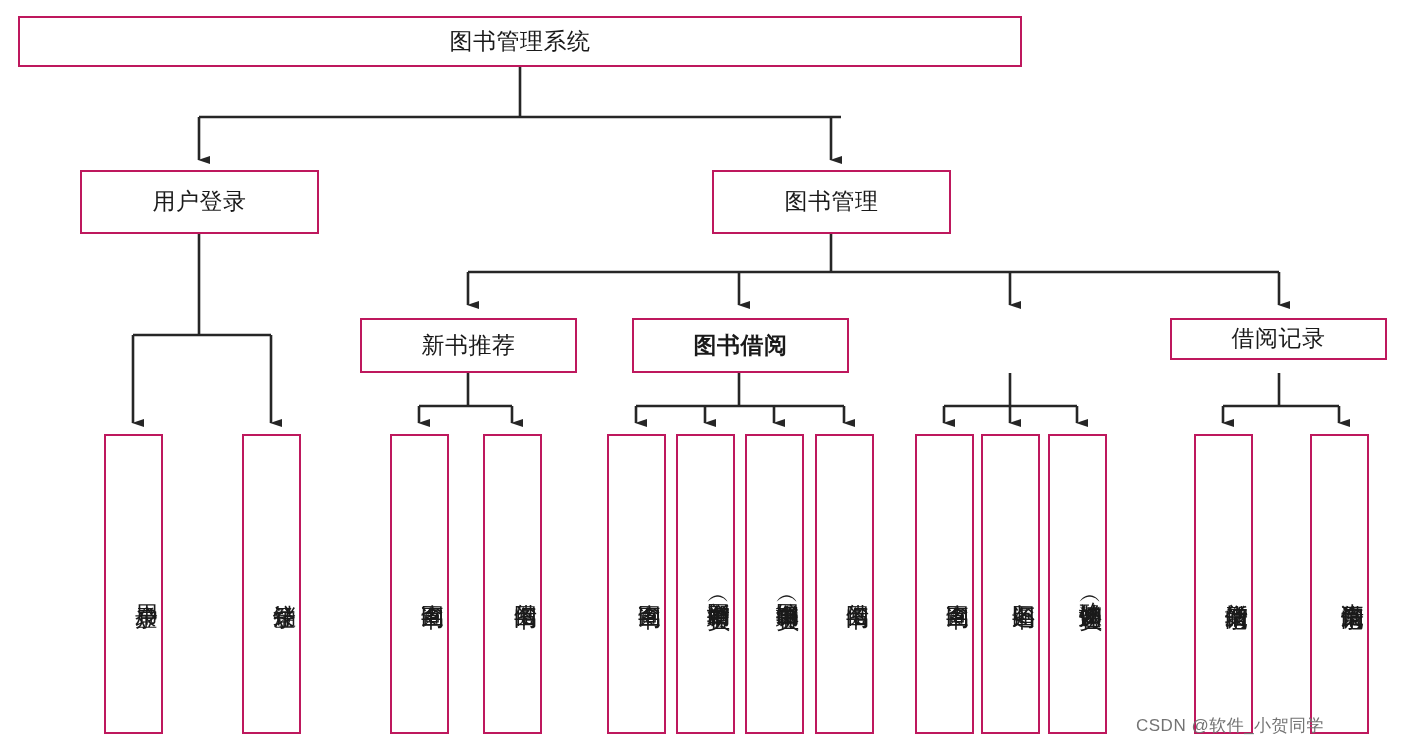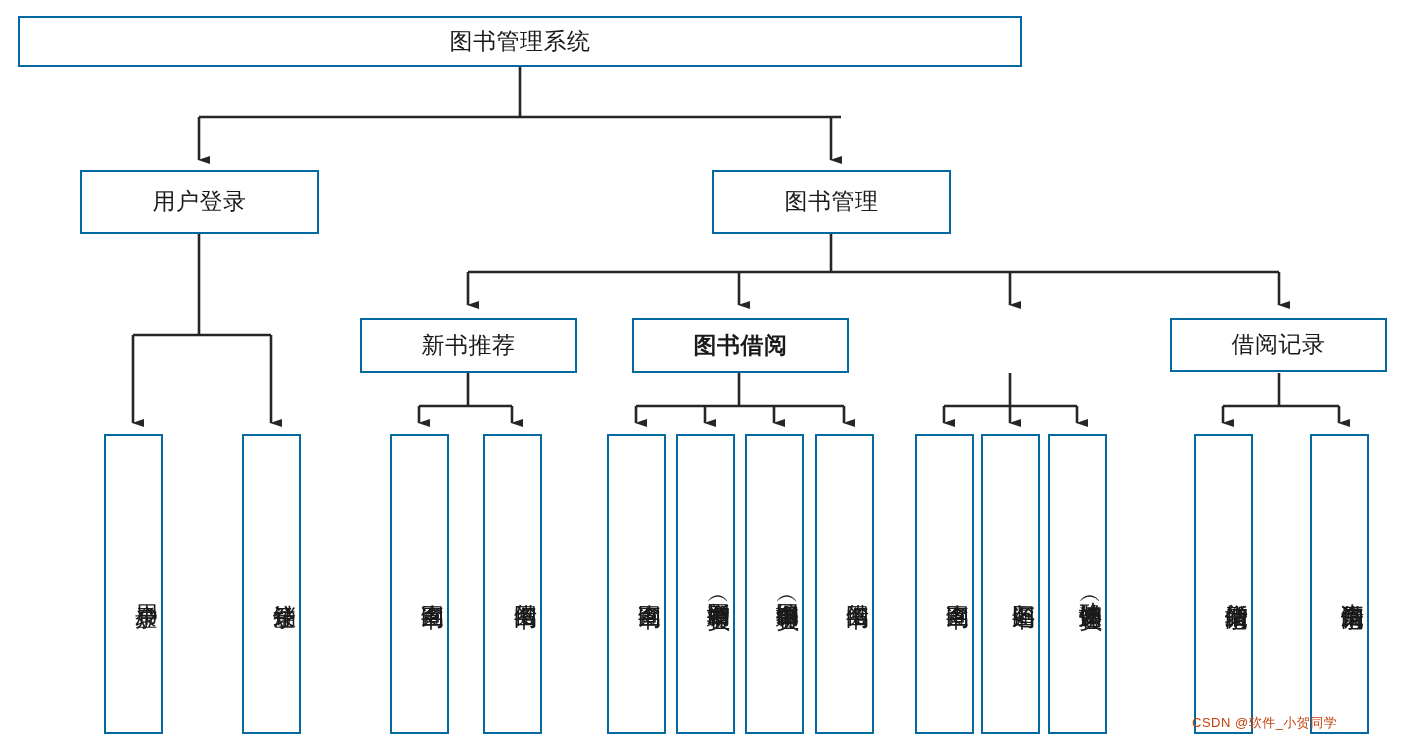--- a/index.html
+++ b/index.html
@@ -16,21 +16,21 @@
   }
   #diagram-root {
     position: relative;
     width: 1405px;
     height: 747px;
     background: #ffffff;
   }
   .node-box {
     position: absolute;
     box-sizing: border-box;
-    border: 2px solid #0369a1;
+    border: 2px solid #be185d;
     background: #ffffff;
     display: flex;
     align-items: center;
     justify-content: center;
     color: #1a1a1a;
   }
   .node-box.horizontal {
     font-size: 23px;
     line-height: 1.2;
     letter-spacing: 0.5px;
@@ -54,24 +54,24 @@
   #connector-layer {
     position: absolute;
     left: 0;
     top: 0;
     width: 1405px;
     height: 747px;
     pointer-events: none;
   }
   .watermark {
     position: absolute;
-    left: 1192px;
+    left: 1136px;
     top: 714px;
-    font-size: 13px;
-    color: #c2410c;
+    font-size: 17px;
+    color: #737373;
     white-space: pre;
     letter-spacing: 0.5px;
   }
 </style>
 </head>
 <body>
 
 <div id="diagram-root">
 
   <svg id="connector-layer" viewBox="0 0 1405 747" width="1405" height="747" xmlns="http://www.w3.org/2000/svg">
@@ -150,21 +150,21 @@
 
   <div class="node-box horizontal" style="left:360px; top:318px; width:217px; height:55px;">
     <span class="node-label">新书推荐</span>
   </div>
 
   <div class="node-box horizontal" style="left:632px; top:318px; width:217px; height:55px;font-weight:bold;">
     <span class="node-label">图书借阅</span>
   </div>
 
 
-  <div class="node-box horizontal" style="left:1170px; top:318px; width:217px; height:54px;text-align:center;">
+  <div class="node-box horizontal" style="left:1170px; top:318px; width:217px; height:42px;text-align:center;">
     <span class="node-label">借阅记录</span>
   </div>
 
   <div class="node-box vertical" style="left:104px; top:434px; width:59px; height:300px;">
     <span class="node-label">用户登录</span>
   </div>
 
   <div class="node-box vertical" style="left:242px; top:434px; width:59px; height:300px;">
     <span class="node-label">注销登录</span>
   </div>

